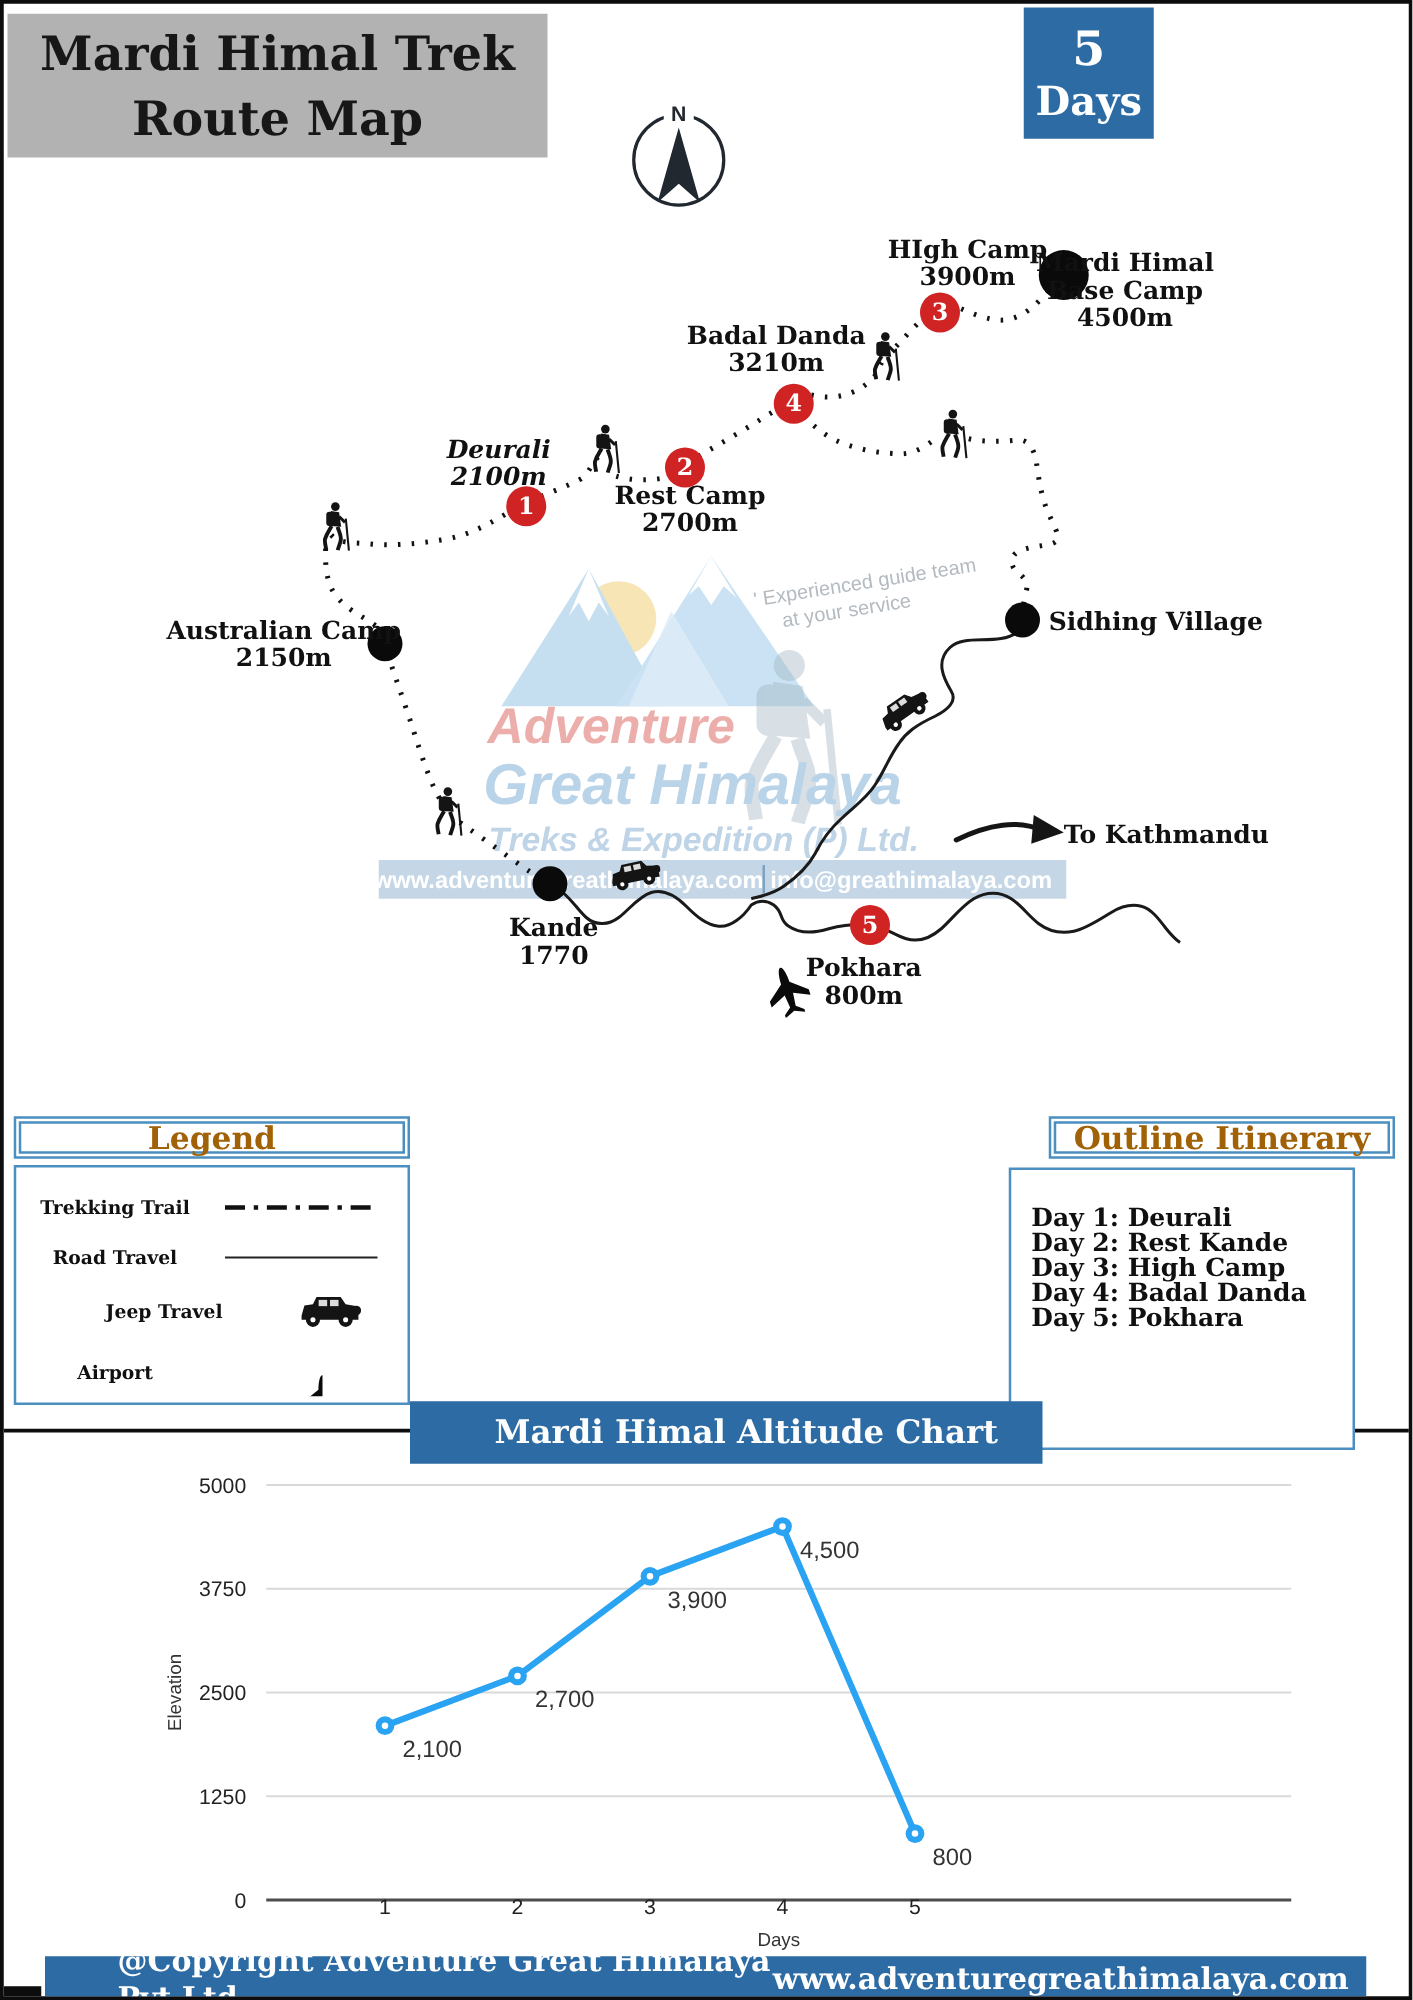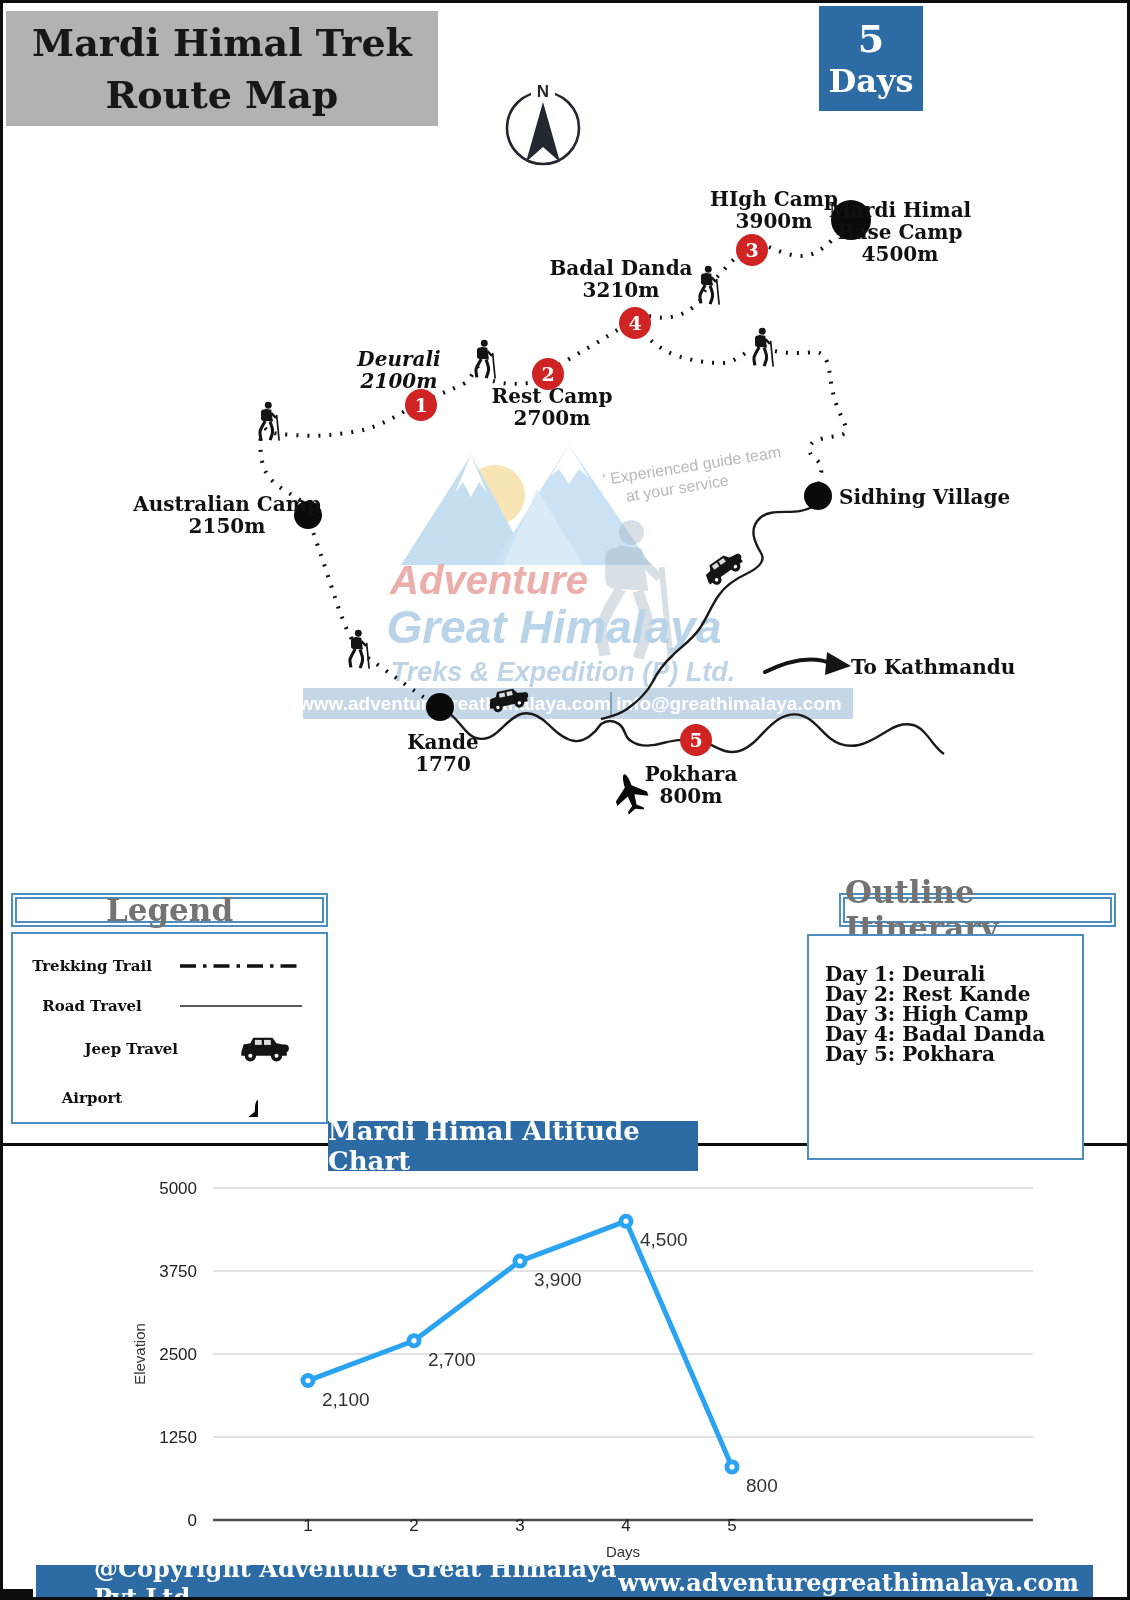--- a/index.html
+++ b/index.html
@@ -19,31 +19,31 @@
   #map-svg{left:0;top:0;width:1130px;height:1143px;z-index:1;}
   .wp{z-index:2;text-align:center;transform:translateX(-50%);color:#111;
       font-size:20px;font-weight:700;line-height:22px;white-space:nowrap;}
   .wp.left{transform:none;text-align:right;}
   .daymark{z-index:2;width:32px;height:32px;border-radius:50%;background:#d02424;color:#fff;
            display:flex;align-items:center;justify-content:center;font-size:19px;font-weight:700;}
   
   .hdr-outer{border:2px solid #4a8fc0;background:#fff;z-index:3;box-sizing:border-box;padding:2px;}
   .hdr-inner{border:2px solid #4a8fc0;height:100%;box-sizing:border-box;
              display:flex;align-items:center;justify-content:center;}
-  .hdr-inner span{font-size:31px;font-weight:700;color:#737373;}
+  .hdr-inner span{font-size:25px;font-weight:700;color:#a16207;}
   .panel{border:2px solid #4a8fc0;background:#fff;z-index:3;box-sizing:border-box;}
   .leg-row{display:flex;align-items:center;height:40px;}
   .leg-label{width:158px;text-align:center;font-size:15px;font-weight:700;color:#101010;}
   .leg-sym{width:140px;display:flex;align-items:center;justify-content:center;}
   .itin{padding:28px 0 0 16px;}
   .itin div{font-size:20px;font-weight:700;color:#101010;line-height:20px;}
   
   .separator{left:0;top:1140px;width:1130px;height:3px;background:#0d0d0d;z-index:2;}
-  .chart-banner{left:325px;top:1118px;width:370px;height:50px;background:#2c6ba3;z-index:3;
-                display:flex;align-items:center;justify-content:center;}
+  .chart-banner{left:325px;top:1118px;width:474px;height:50px;background:#2c6ba3;z-index:3;
+                display:flex;align-items:center;justify-content:center;padding-left:32px;}
   .chart-banner span{color:#fdfdfd;font-size:26px;font-weight:700;}
   #chart-svg{left:0;top:1150px;width:1130px;height:412px;z-index:1;}
   .tick{font:17px "Liberation Sans",sans-serif;fill:#222;}
   .pt{font:19px "Liberation Sans",sans-serif;fill:#333;}
   .axis{font:15px "Liberation Sans",sans-serif;fill:#333;}
   
   .footer{left:33px;top:1562px;width:1057px;height:35px;background:#2c6ba3;z-index:4;
           display:flex;align-items:center;justify-content:space-between;
           padding:0 14px 0 58px;box-sizing:border-box;}
   .footer span{color:#fff;font-size:24px;font-weight:700;}

